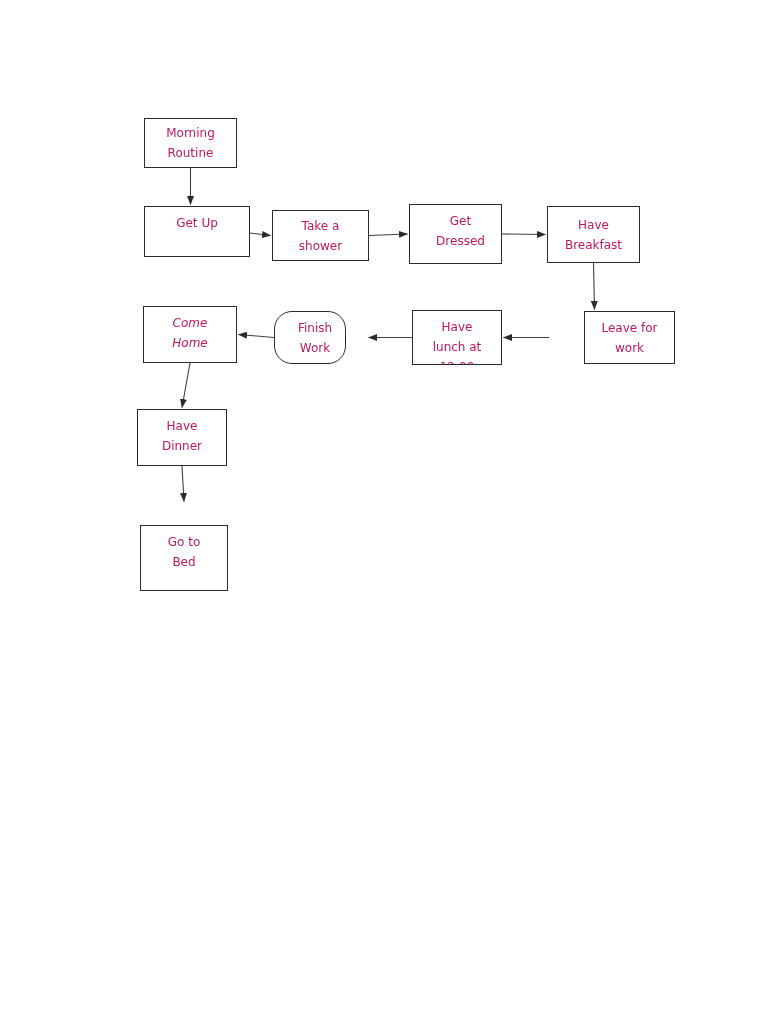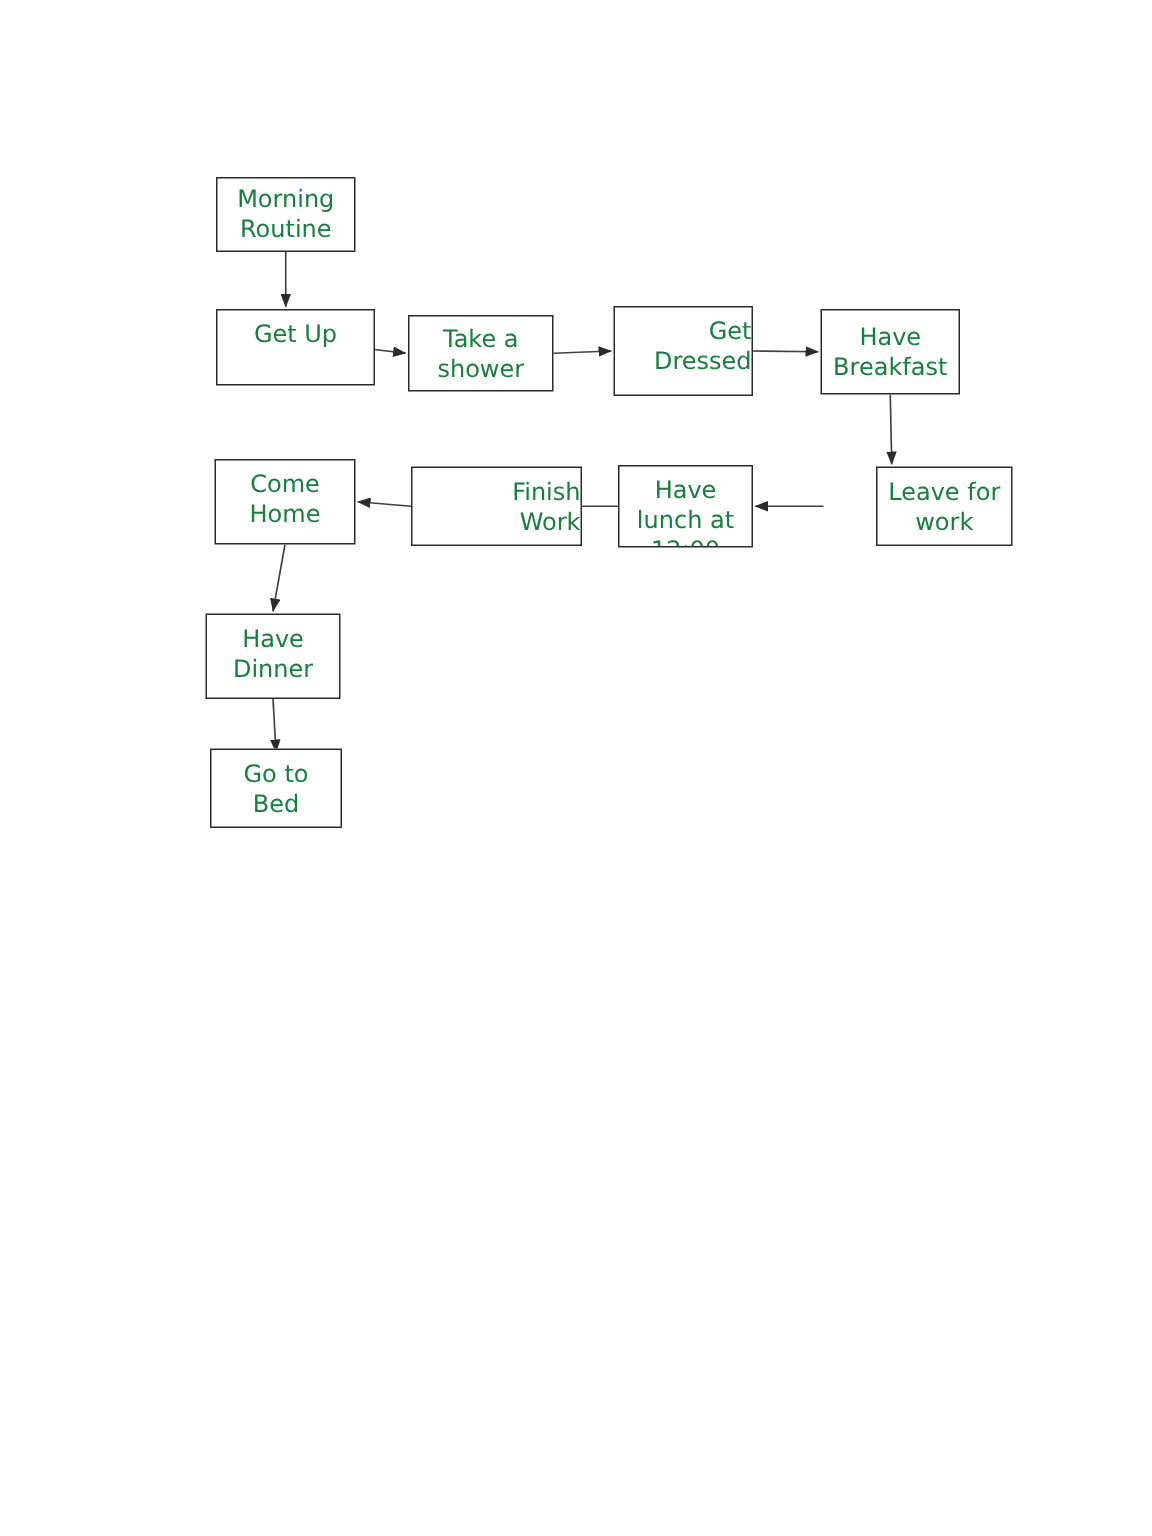--- a/index.html
+++ b/index.html
@@ -29,31 +29,31 @@
     box-sizing: border-box;
     background: #ffffff;
     border: 1.2px solid #2b2b2b;
     overflow: hidden;
     z-index: 2;
   }
   .node .label {
     position: absolute;
     left: 0;
     right: 0;
-    font-size: 16px;
+    font-size: 12px;
     line-height: 20px;
-    color: #15803d;
+    color: #be185d;
     white-space: pre-line;
   }
   
   .label.v-top    { top: 6px; }
   .label.v-mid    { top: 50%; transform: translateY(-50%); }
   
   .label.h-center { text-align: center; }
-  .label.h-left   { text-align: right; padding-left: 10px; }
+  .label.h-left   { text-align: center; padding-left: 10px; }
 
   svg line, svg path { shape-rendering: geometricPrecision; }
 </style>
 </head>
 <body>
 
 <div id="page">
 
   <svg id="canvas" viewBox="0 0 768 1024" xmlns="http://www.w3.org/2000/svg">
     <defs>
@@ -97,31 +97,31 @@
       </div>
       <div class="node" style="left: 549px; top: 311px; width: 91px; height: 53px; margin-left: 35px;">
         <div class="label h-center v-mid">Leave for
 work</div>
       </div>
       <div class="node" style="left: 412px; top: 310px; width: 90px; height: 55px;">
         <div class="label h-center v-top">Have
 lunch at
 12:00</div>
       </div>
-      <div class="node" style="left: 274px; top: 311px; width: 114px; height: 53px;">
+      <div class="node" style="left: 274px; top: 311px; width: 72px; height: 53px; border-radius: 18px;">
         <div class="label h-left v-mid">Finish
 Work</div>
       </div>
-      <div class="node" style="left: 143px; top: 306px; width: 94px; height: 57px;">
+      <div class="node" style="left: 143px; top: 306px; width: 94px; height: 57px; font-style: italic;">
         <div class="label h-center v-top">Come
 Home</div>
       </div>
       <div class="node" style="left: 137px; top: 409px; width: 90px; height: 57px;">
         <div class="label h-center v-top">Have
 Dinner</div>
       </div>
-      <div class="node" style="left: 140px; top: 499px; width: 88px; height: 53px;">
+      <div class="node" style="left: 140px; top: 525px; width: 88px; height: 66px;">
         <div class="label h-center v-top">Go to
 Bed</div>
       </div>
     </div>
 
 </div>
 
 </body></html>

